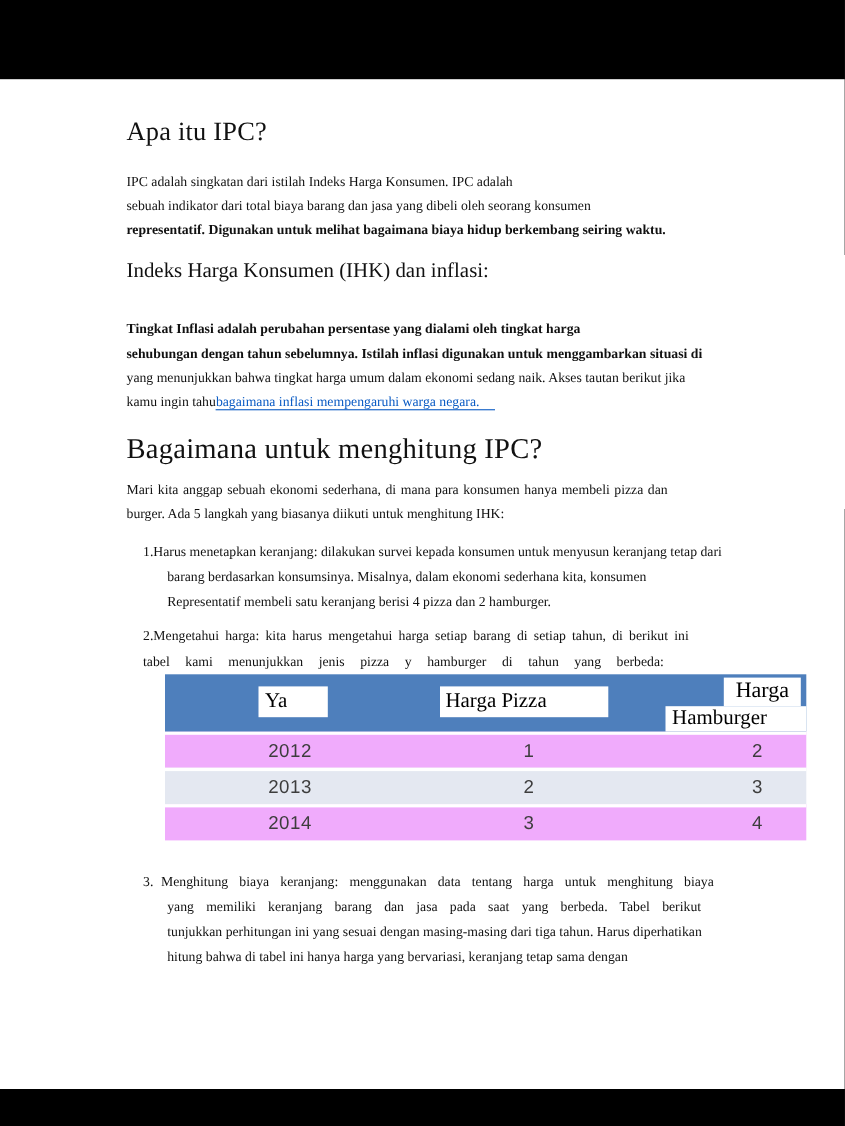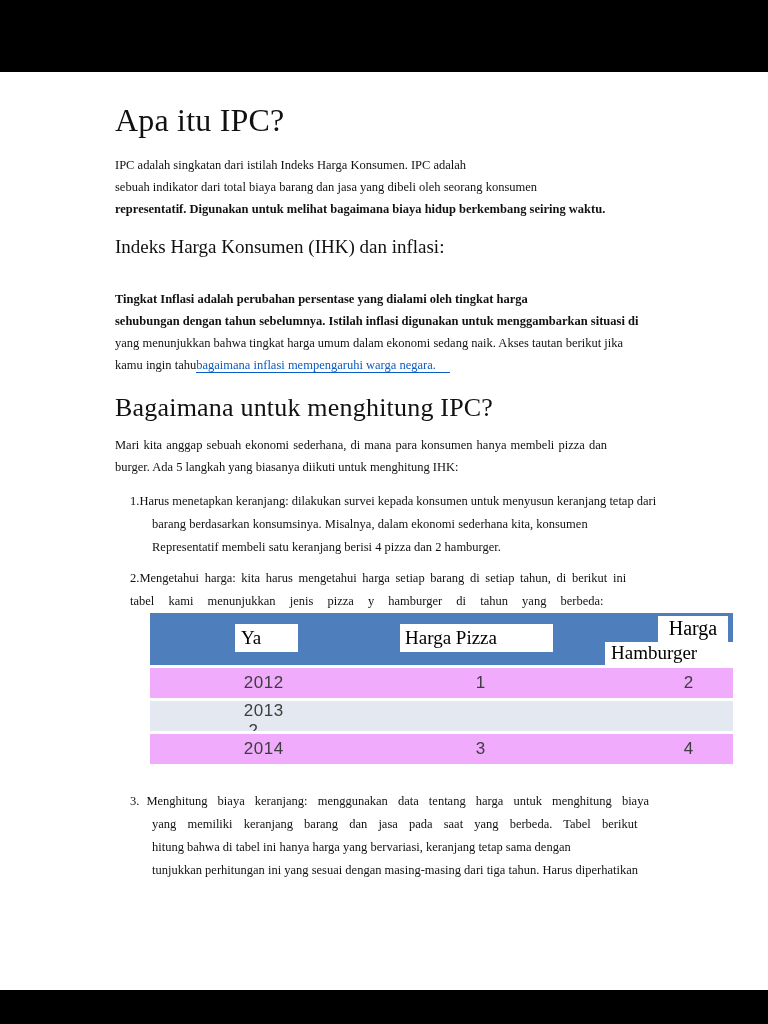--- a/index.html
+++ b/index.html
@@ -21,21 +21,21 @@
     top: 72px;
     left: 0;
     width: 768px;
     height: 918px;
     background: #ffffff;
     padding: 30px 0 0 115px;
     overflow: hidden;
   }
 
   h1.doc-h1 {
-    font-size: 32px;
+    font-size: 24px;
     line-height: 36px;
     font-weight: 400;
     letter-spacing: 0.2px;
     margin: 0 0 16px 0;
     white-space: nowrap;
   }
   h1.doc-h1.second { font-size: 26px; margin-bottom: 8px; }
   h2.doc-h2 {
     font-size: 19px;
     line-height: 26px;
@@ -100,21 +100,21 @@
   .hbox-harga  { left: 508px; top: 3px;  width: 70px;  height: 26px; font-size: 20px; line-height: 25px; text-align: center; }
   .hbox-burger { left: 455px; top: 29px; width: 128px; height: 23px; font-size: 19px; line-height: 22px; padding-left: 6px; }
 
   .trow {
     display: flex;
     height: 33px;
     border-top: 3px solid #ffffff;
     overflow: hidden;
   }
   .row-dark  { background: #f0abfc; }
-  .row-light { background: #e4e8f1; flex-direction: column; }
+  .row-light { background: #e4e8f1; }
   .cell {
     display: flex;
     align-items: center;
     justify-content: center;
     font-family: "Liberation Sans", "DejaVu Sans", sans-serif;
     font-size: 17px;
     color: #3d3d3d;
     letter-spacing: 0.5px;
   }
   .c1 { width: 39%; }
@@ -182,18 +182,18 @@
       <div class="trow row-dark">
         <div class="cell c1">2014</div>
         <div class="cell c2">3</div>
         <div class="cell c3">4</div>
       </div>
     </div>
 
     <div class="step step3 last">
       <span class="line gap7"><span class="num num-sp">3.</span><span>Menghitung biaya keranjang: menggunakan data tentang harga untuk menghitung biaya</span></span>
       <span class="line indent gap8">yang memiliki keranjang barang dan jasa pada saat yang berbeda. Tabel berikut</span>
+      <span class="line indent">tunjukkan perhitungan ini yang sesuai dengan masing-masing dari tiga tahun. Harus diperhatikan</span>
       <span class="line indent">hitung bahwa di tabel ini hanya harga yang bervariasi, keranjang tetap sama dengan</span>
-      <span class="line indent">tunjukkan perhitungan ini yang sesuai dengan masing-masing dari tiga tahun. Harus diperhatikan</span>
     </div>
 
   </div>
 </div>
 
 </body></html>

